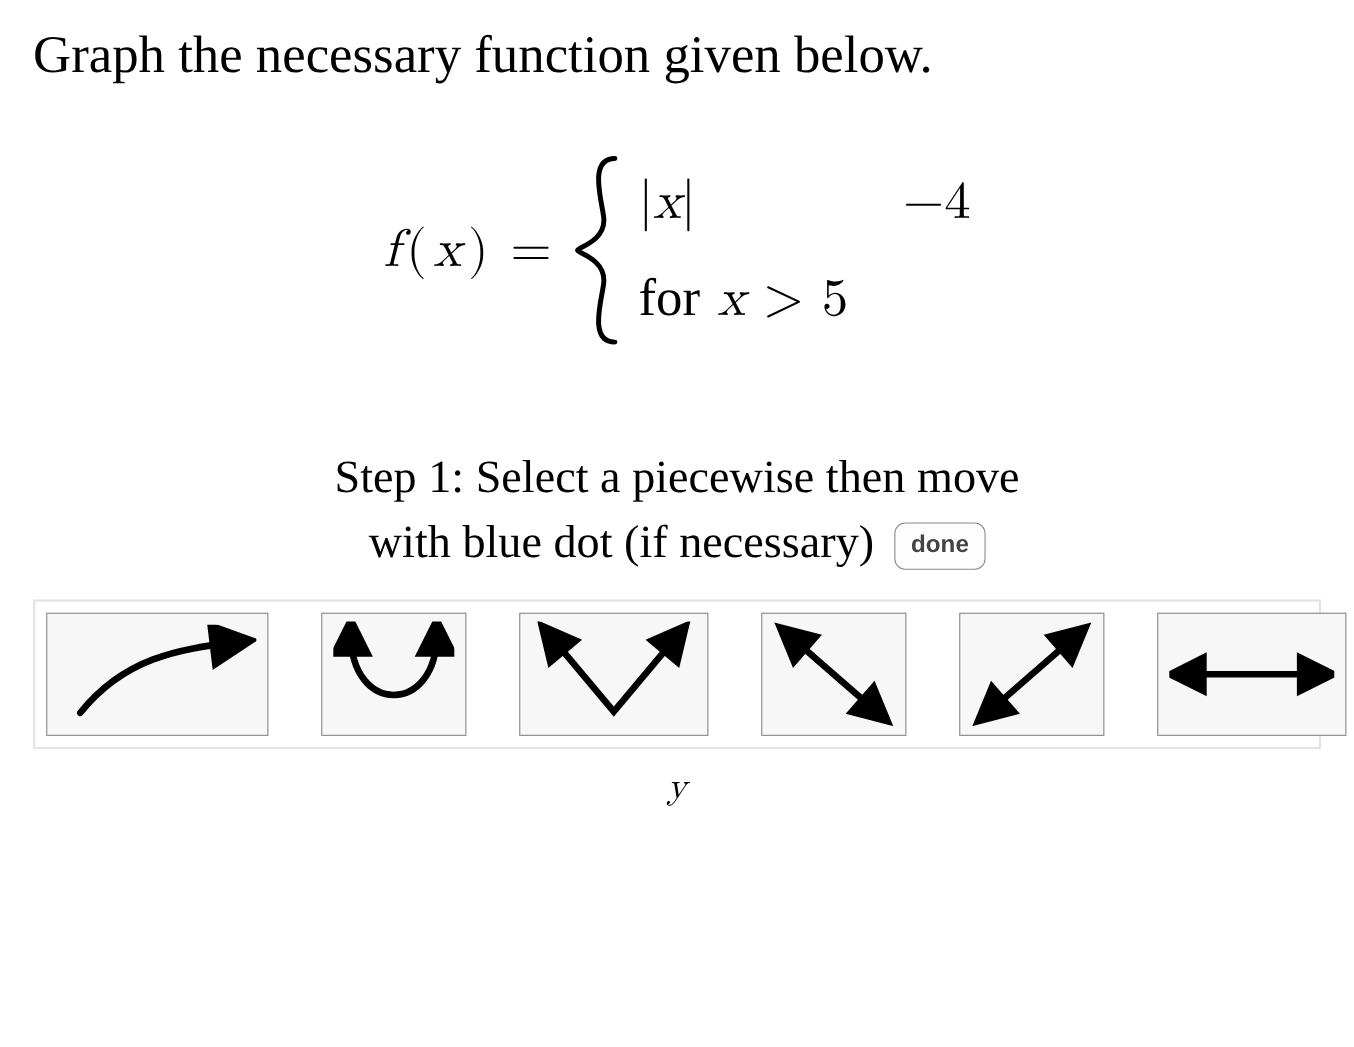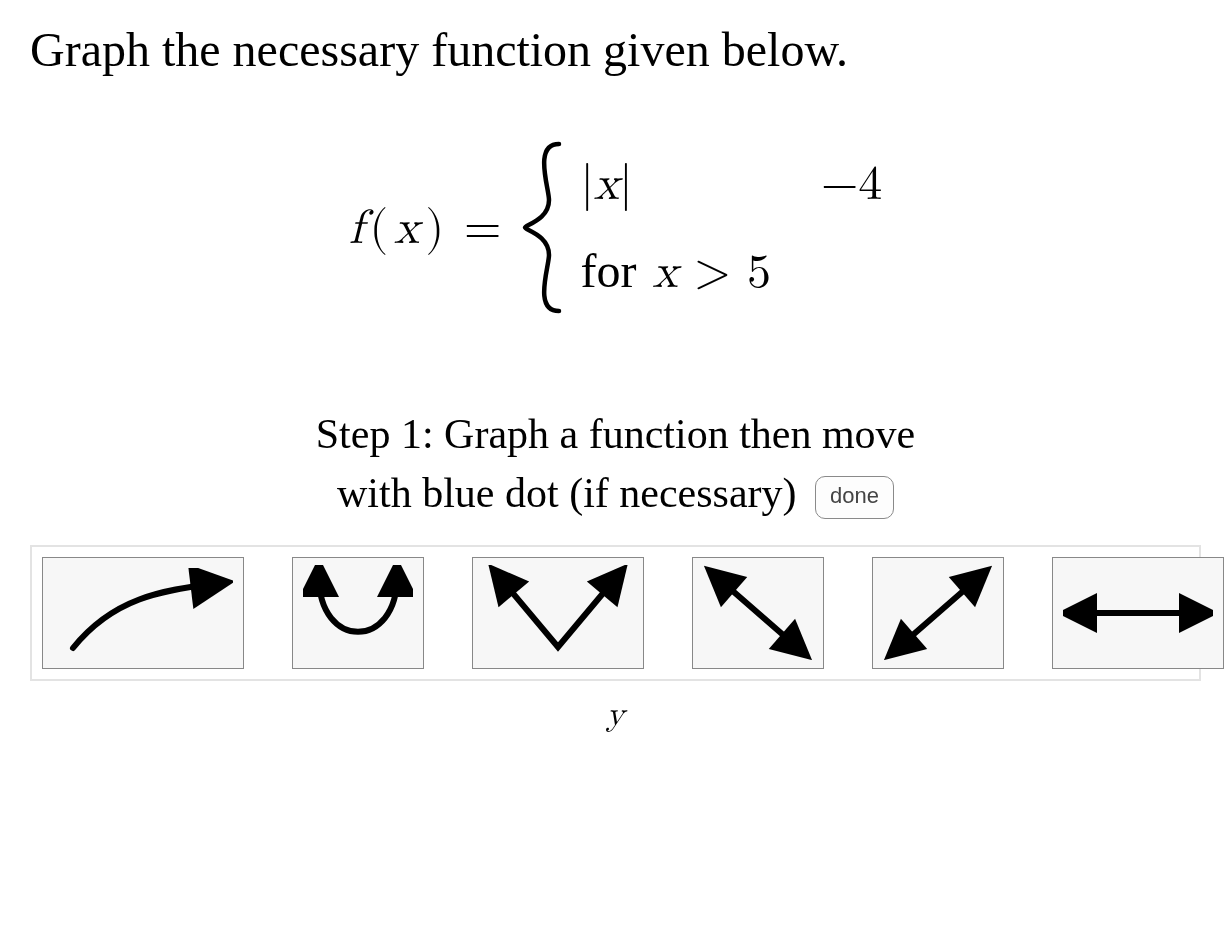--- a/index.html
+++ b/index.html
@@ -86,20 +86,21 @@
     display: inline-block;
     vertical-align: 4px;
     font-family: Arial, Helvetica, sans-serif;
     font-size: 22px;
     color: #444;
     background: #fdfdfd;
     border: 1.5px solid #8a8a8a;
     border-radius: 10px;
     padding: 4px 14px 6px 14px;
     margin-left: 8px;
+    font-weight: bold;
   }
 
   
   .toolbar {
     border: 2px solid #e3e3e3;
     background: #ffffff;
     padding: 10px 10px;
     display: flex;
     align-items: center;
     gap: 48px;
@@ -159,21 +160,21 @@
         <span class="expr">−4</span>
         <span class="cond">
           <span class="word">for</span>&nbsp;<span class="var">x</span>&nbsp;&gt;&nbsp;5
         </span>
       </span>
     </div>
   </div>
 
   <div class="step-line">
     <span class="step-wrap">
-      <span>Step 1: Graph a function then move</span><br>
+      <span>Step 1: Select a piecewise then move</span><br>
       <span>with blue dot (if necessary)</span>
       <span class="done-btn">done</span>
     </span>
   </div>
 
   <div class="toolbar">
 
     <div class="tool first">
       <svg width="180" height="90" viewBox="0 0 180 90">
         <defs>

